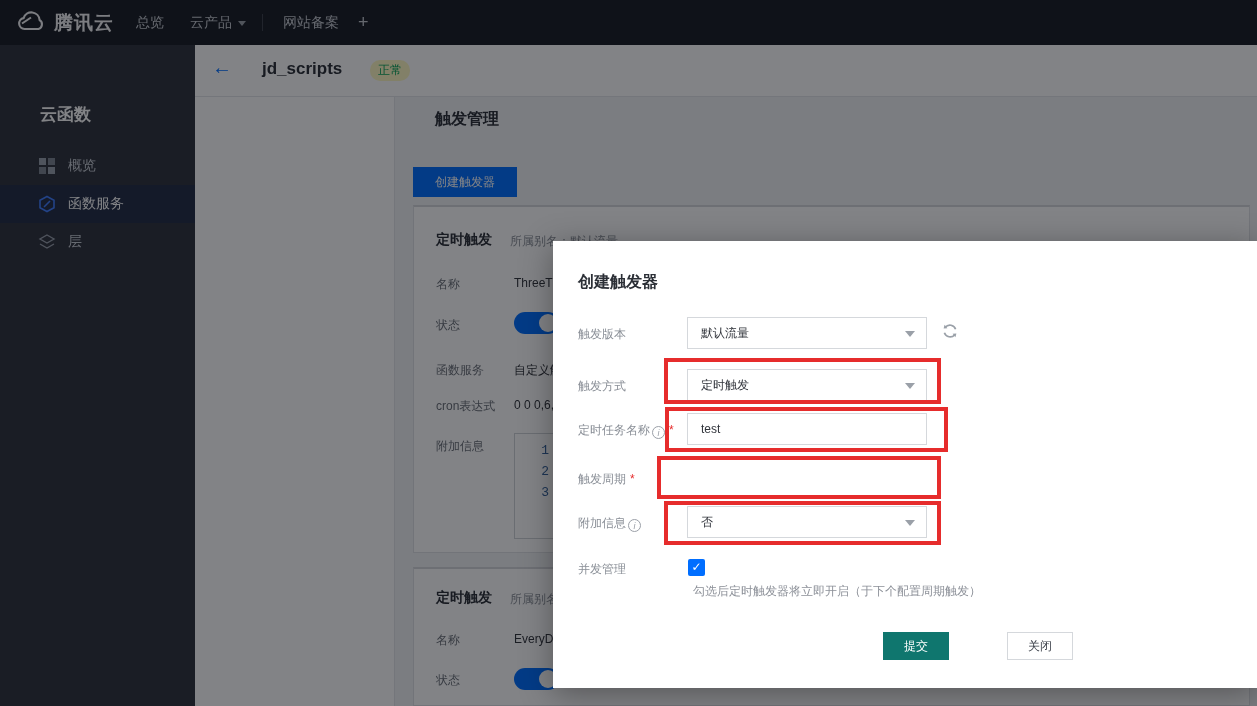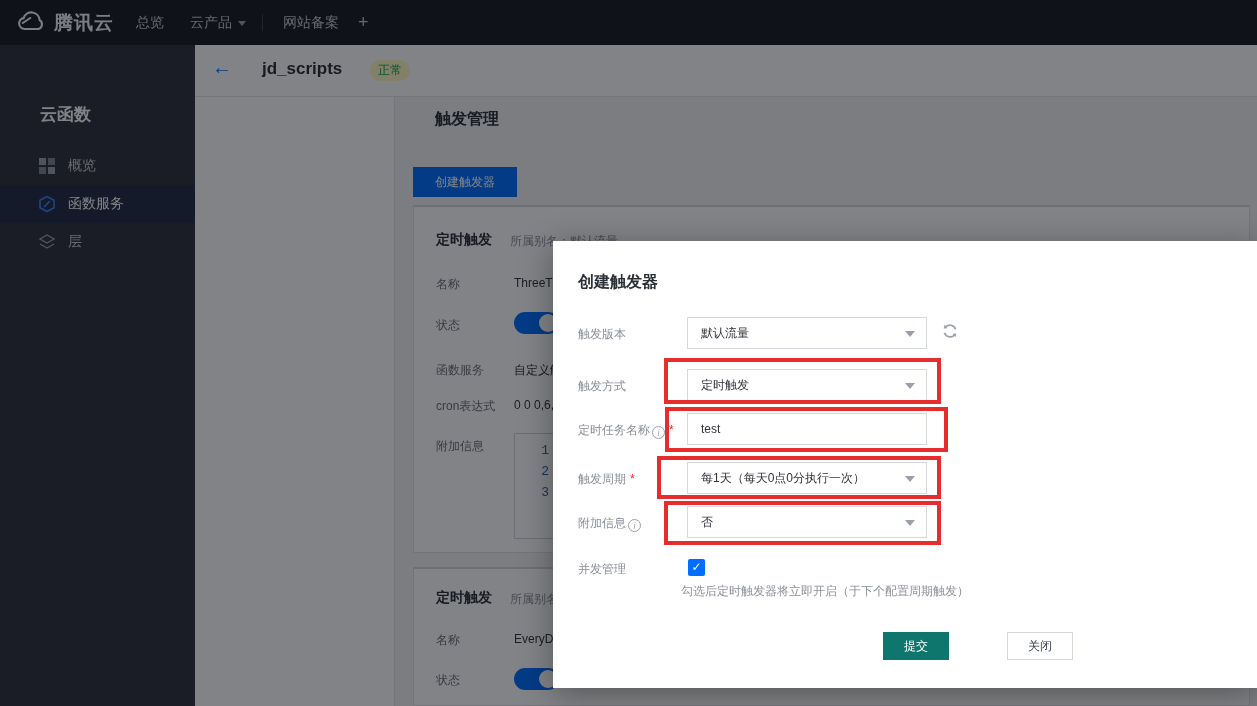--- a/index.html
+++ b/index.html
@@ -54,21 +54,21 @@
   #modal { position:absolute; left:553px; top:241px; width:704px; height:447px; background:#ffffff; box-shadow:0 6px 30px rgba(0,0,0,.35); z-index:50; }
   #modal-title { position:absolute; left:25px; top:31px; font-size:16px; font-weight:bold; color:#2b2f36; }
   .m-label { position:absolute; left:25px; font-size:12px; color:#8a8f97; white-space:nowrap; }
   .req { color:#e62c2c; margin-left:4px; }
   .info-ico { display:inline-block; width:13px; height:13px; border:1px solid #9ba0a8; border-radius:50%; color:#9ba0a8; font-size:9px; line-height:12px; text-align:center; vertical-align:-2px; margin-left:2px; font-style:italic; cursor:pointer; }
   .selectbox { position:absolute; left:134px; width:240px; height:32px; border:1px solid #d5d8dc; background:#fff; font-size:12px; color:#31343b; line-height:30px; padding-left:13px; cursor:pointer; }
   .selectbox .sel-caret { position:absolute; right:11px; top:13px; width:0; height:0; border-left:5px solid transparent; border-right:5px solid transparent; border-top:6px solid #9aa0a8; }
   .textinput { position:absolute; left:134px; width:240px; height:32px; border:1px solid #d5d8dc; background:#fff; font-size:12px; color:#31343b; line-height:30px; padding-left:13px; cursor:text; }
   #refresh-ico { position:absolute; left:388px; top:81px; width:18px; height:18px; cursor:pointer; }
   #chkbox { position:absolute; left:135px; top:318px; width:17px; height:17px; background:#006eff; border-radius:2px; color:#ffffff; font-size:12px; font-weight:bold; text-align:center; line-height:17px; cursor:pointer; }
-  #chk-hint { position:absolute; left:128px; top:342px; font-size:12px; color:#8c9098; }
+  #chk-hint { position:absolute; left:140px; top:342px; font-size:12px; color:#8c9098; }
   #submit-btn { position:absolute; left:330px; top:391px; width:66px; height:28px; background:#0f766e; color:#fff; font-size:12px; text-align:center; line-height:28px; cursor:pointer; }
   #close-btn { position:absolute; left:406px; top:391px; width:66px; height:28px; background:#fff; border:1px solid #d5d8dc; color:#3c414a; font-size:12px; text-align:center; line-height:26px; cursor:pointer;margin-left:48px; }
 
   
   .redbox { position:absolute; border:4px solid #e62c2c; z-index:60; pointer-events:none; }
 </style>
 </head>
 <body>
 
 <div id="topbar">
@@ -205,23 +205,20 @@
   </div>
 
   <div class="m-label" style="top:181px">
     <span>定时任务名称</span><span class="info-ico">i</span><span class="req">*</span>
   </div>
   <div class="textinput" style="top:172px">test</div>
 
   <div class="m-label" style="top:230px">
     <span>触发周期</span><span class="req">*</span>
   </div>
-  <div class="selectbox" style="top:221px">
-    <span>每1天（每天0点0分执行一次）</span><span class="sel-caret"></span>
-  </div>
 
   <div class="m-label" style="top:274px">
     <span>附加信息</span><span class="info-ico">i</span>
   </div>
   <div class="selectbox" style="top:265px">
     <span>否</span><span class="sel-caret"></span>
   </div>
 
   <div class="m-label" style="top:320px">并发管理</div>
   <div id="chkbox">✓</div>

